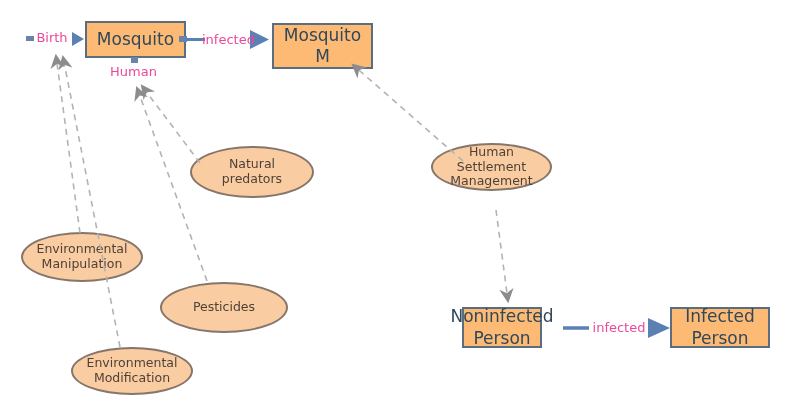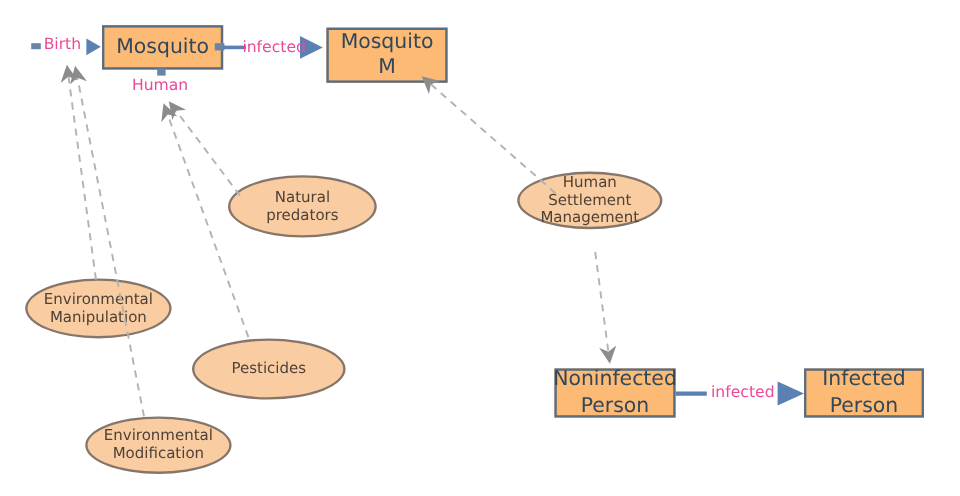--- a/index.html
+++ b/index.html
@@ -63,21 +63,21 @@
 <div class="canvas">
 
   <div class="stock" style="left:85px; top:21px; width:101px; height:37px;">
     <span>Mosquito</span>
   </div>
 
   <div class="stock" style="left:272px; top:23px; width:101px; height:46px;">
     <span>Mosquito M</span>
   </div>
 
-  <div class="stock" style="left:462px; top:307px; width:101px; height:41px;">
+  <div class="stock" style="left:462px; top:307px; width:80px; height:41px;">
     <span>Noninfected
 Person</span>
   </div>
 
   <div class="stock" style="left:670px; top:307px; width:100px; height:41px;">
     <span>Infected
 Person</span>
   </div>
 
   <div class="factor" style="left:190px; top:146px; width:124px; height:52px;">

